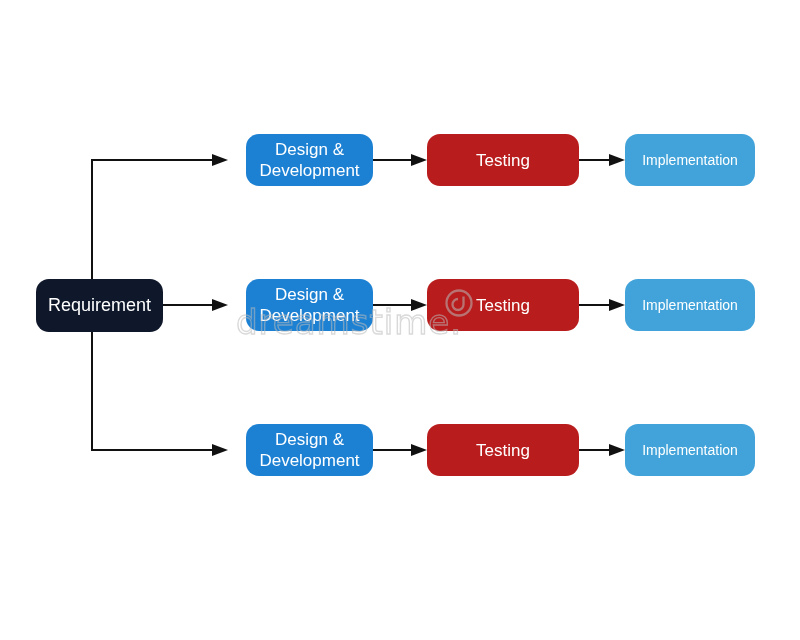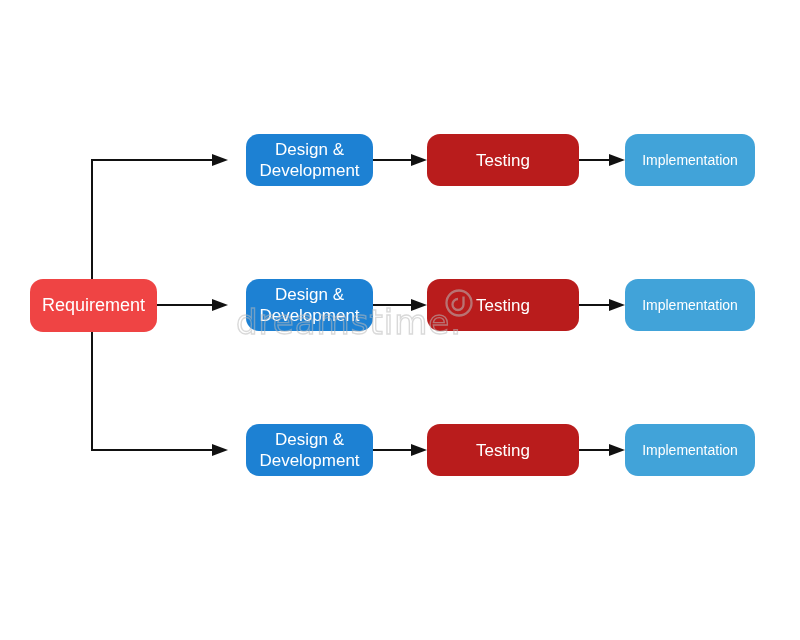--- a/index.html
+++ b/index.html
@@ -24,22 +24,22 @@
     align-items:center;
     justify-content:center;
     text-align:center;
     font-size:17px;
     line-height:21px;
     padding:0 4px;
     box-sizing:border-box;
     z-index:2;
   }
   .node-start{
-    left:30px;top:279px;width:127px;height:53px;
-    background:#ef4444;
+    left:36px;top:279px;width:127px;height:53px;
+    background:#0f172a;
     font-size:18px;
   }
   .node-dd{ left:228px;width:127px; background:#1d81d3;margin-left:18px; }
   .node-test{ left:427px;width:152px; background:#b91c1c; }
   .node-impl{ left:625px;width:130px; background:#41a3d9; font-size:14px;}
   .row1{ top:134px; }
   .row2{ top:279px; }
   .row3{ top:424px; }
 
   

